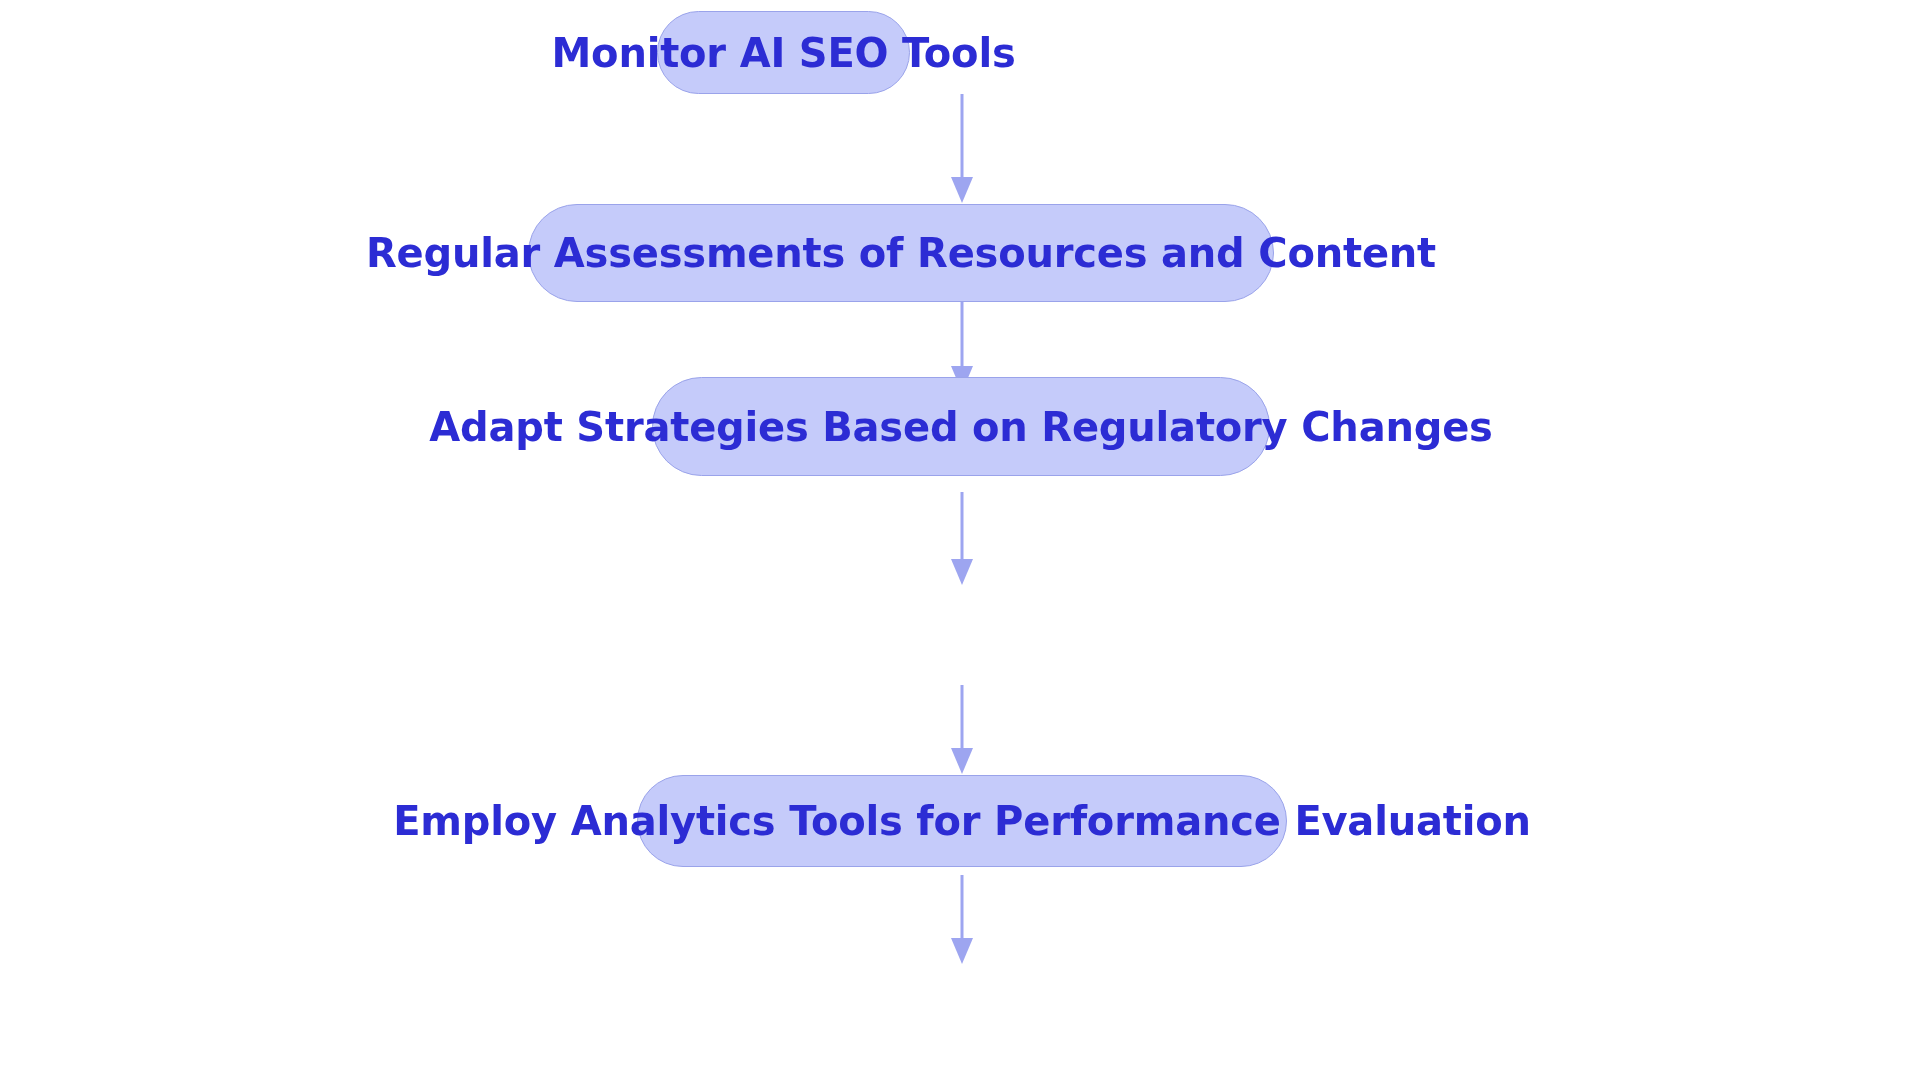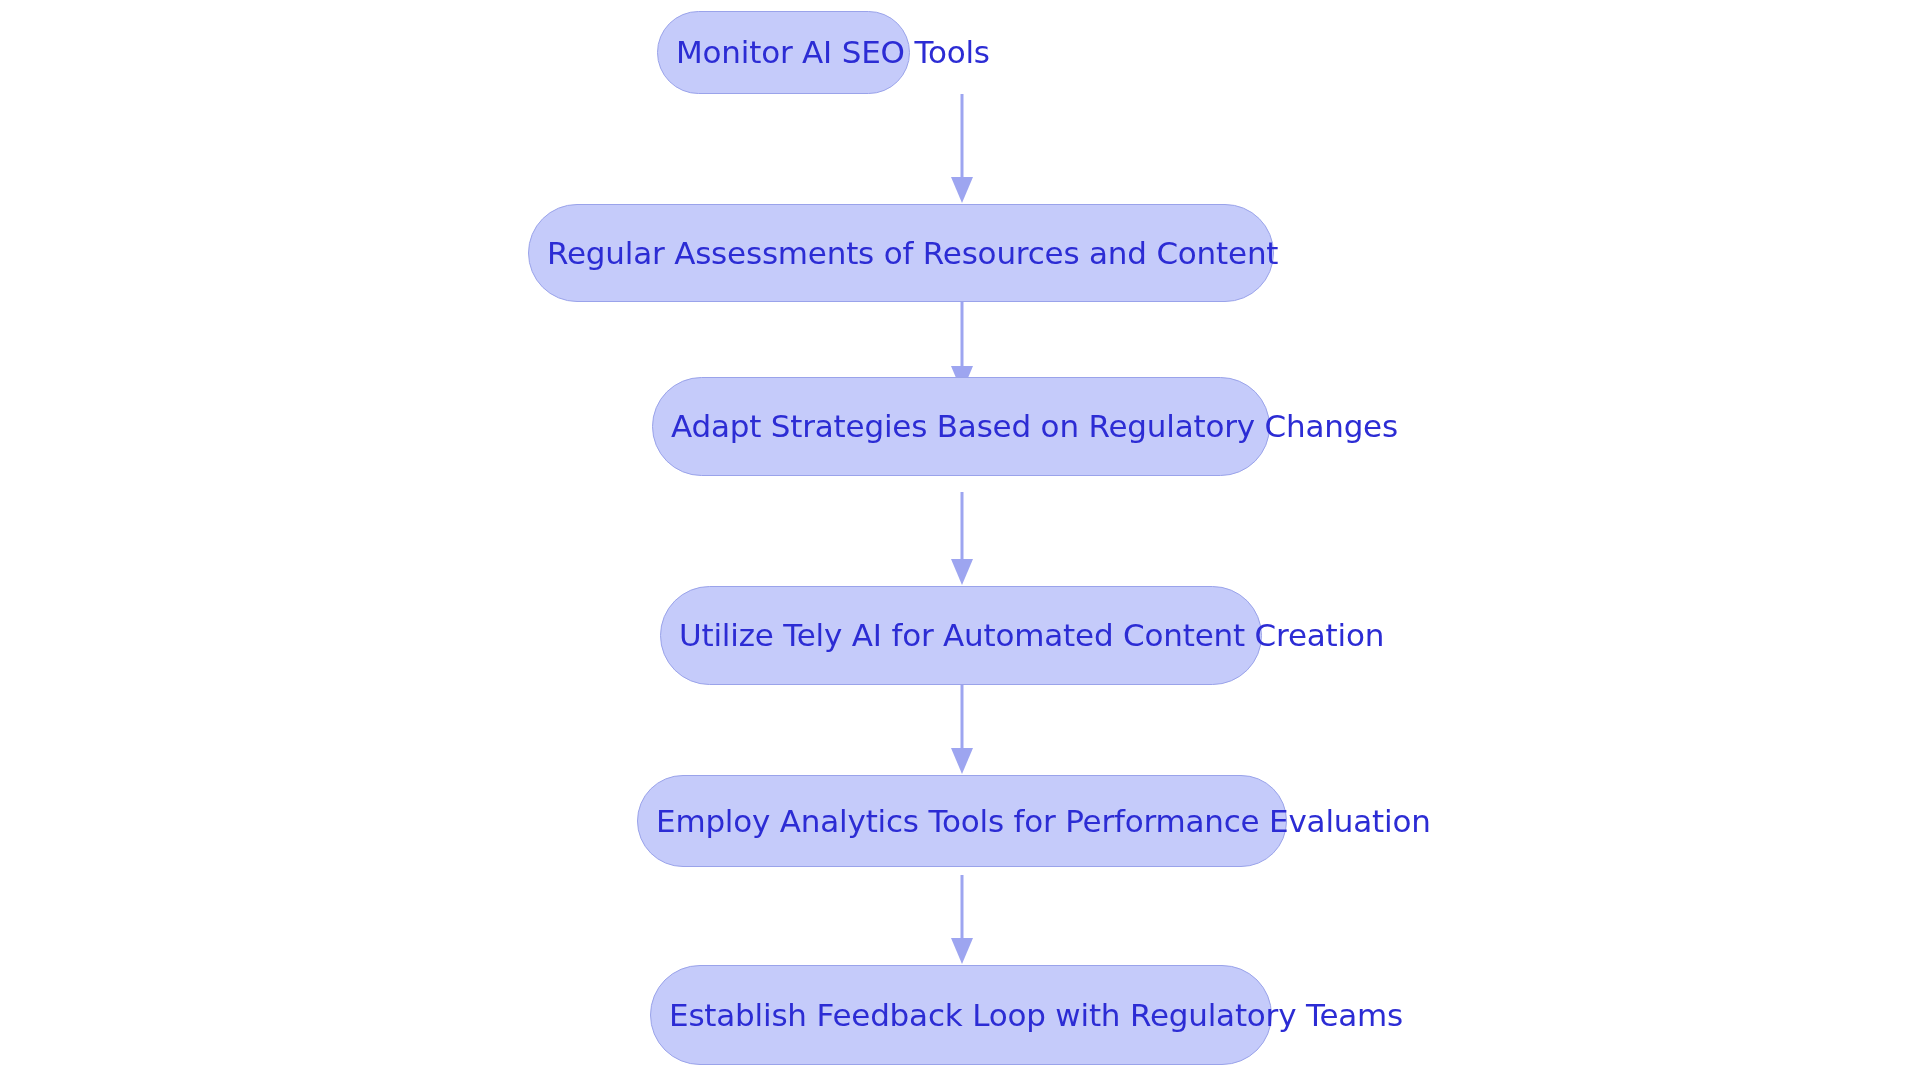--- a/index.html
+++ b/index.html
@@ -25,26 +25,27 @@
     top: 0;
     width: 1920px;
     height: 1083px;
     pointer-events: none;
   }
   .node {
     position: absolute;
     box-sizing: border-box;
     display: flex;
     align-items: center;
+    justify-content: center;
     background: #c5cbfa;
     border: 1.6px solid #9aa3ea;
     border-radius: 60px;
     color: #2c2cd4;
-    font-size: 31px;
-    font-weight: 400;
+    font-size: 40px;
+    font-weight: 700;
     letter-spacing: -0.2px;
     white-space: nowrap;
     line-height: 1;
   }
   .node-label {
     display: block;
     padding: 0 18px;
   }
 </style>
 </head>
@@ -80,25 +81,19 @@
   </div>
 
   <div class="node" style="left: 528px; top: 204px; width: 746px; height: 98px; background: rgb(197, 203, 250); border-color: rgb(154, 163, 234); color: rgb(44, 44, 212);">
     <span class="node-label">Regular Assessments of Resources and Content</span>
   </div>
 
   <div class="node" style="left: 652px; top: 377px; width: 618px; height: 99px; background: rgb(197, 203, 250); border-color: rgb(154, 163, 234); color: rgb(44, 44, 212);">
     <span class="node-label">Adapt Strategies Based on Regulatory Changes</span>
   </div>
 
-  <div class="node" style="left: 660px; top: 586px; width: 602px; height: 99px; background: rgb(197, 203, 250); border-color: rgb(154, 163, 234); color: rgb(44, 44, 212);">
-    <span class="node-label">Utilize Tely AI for Automated Content Creation</span>
-  </div>
 
   <div class="node" style="left: 637px; top: 775px; width: 650px; height: 92px; background: rgb(197, 203, 250); border-color: rgb(154, 163, 234); color: rgb(44, 44, 212);">
     <span class="node-label">Employ Analytics Tools for Performance Evaluation</span>
   </div>
 
-  <div class="node" style="left: 650px; top: 965px; width: 622px; height: 100px; background: rgb(197, 203, 250); border-color: rgb(154, 163, 234); color: rgb(44, 44, 212);">
-    <span class="node-label">Establish Feedback Loop with Regulatory Teams</span>
-  </div>
 
 </div>
 
 </body></html>

